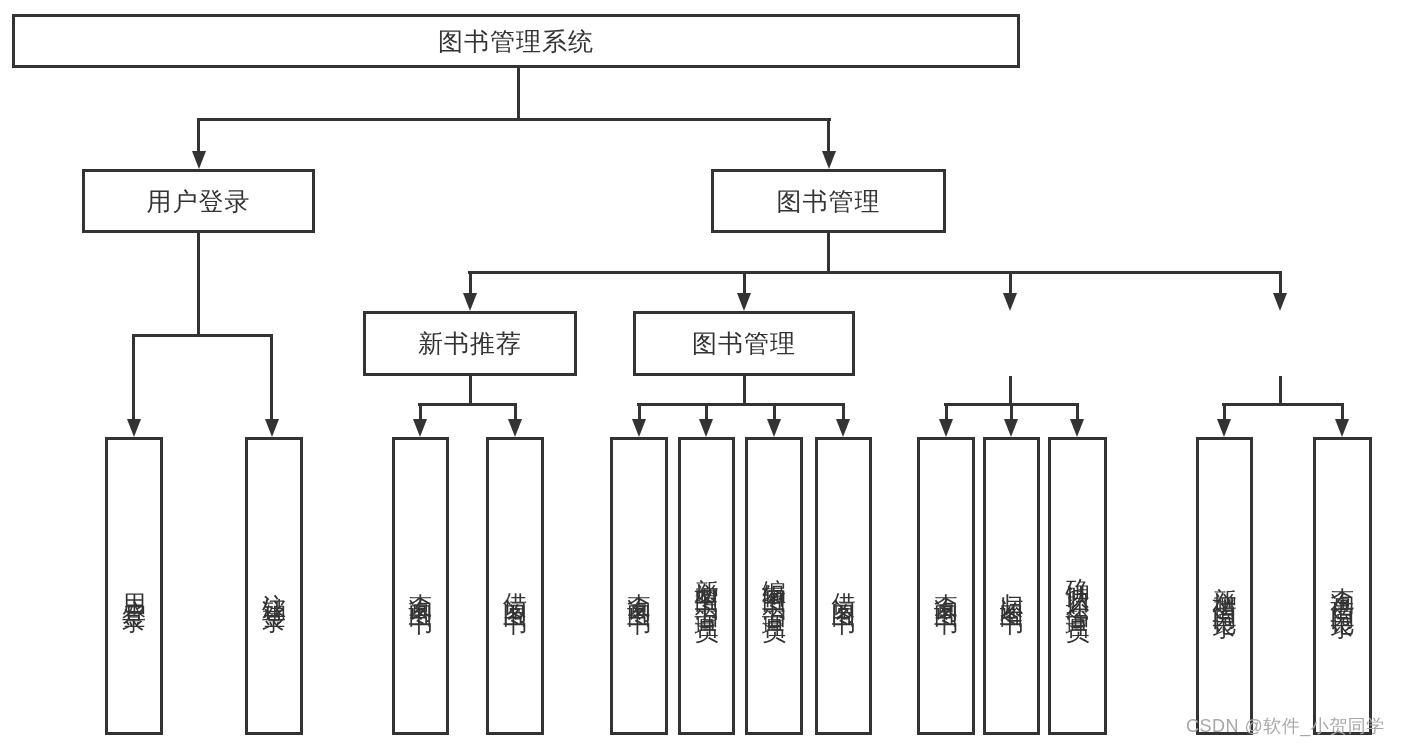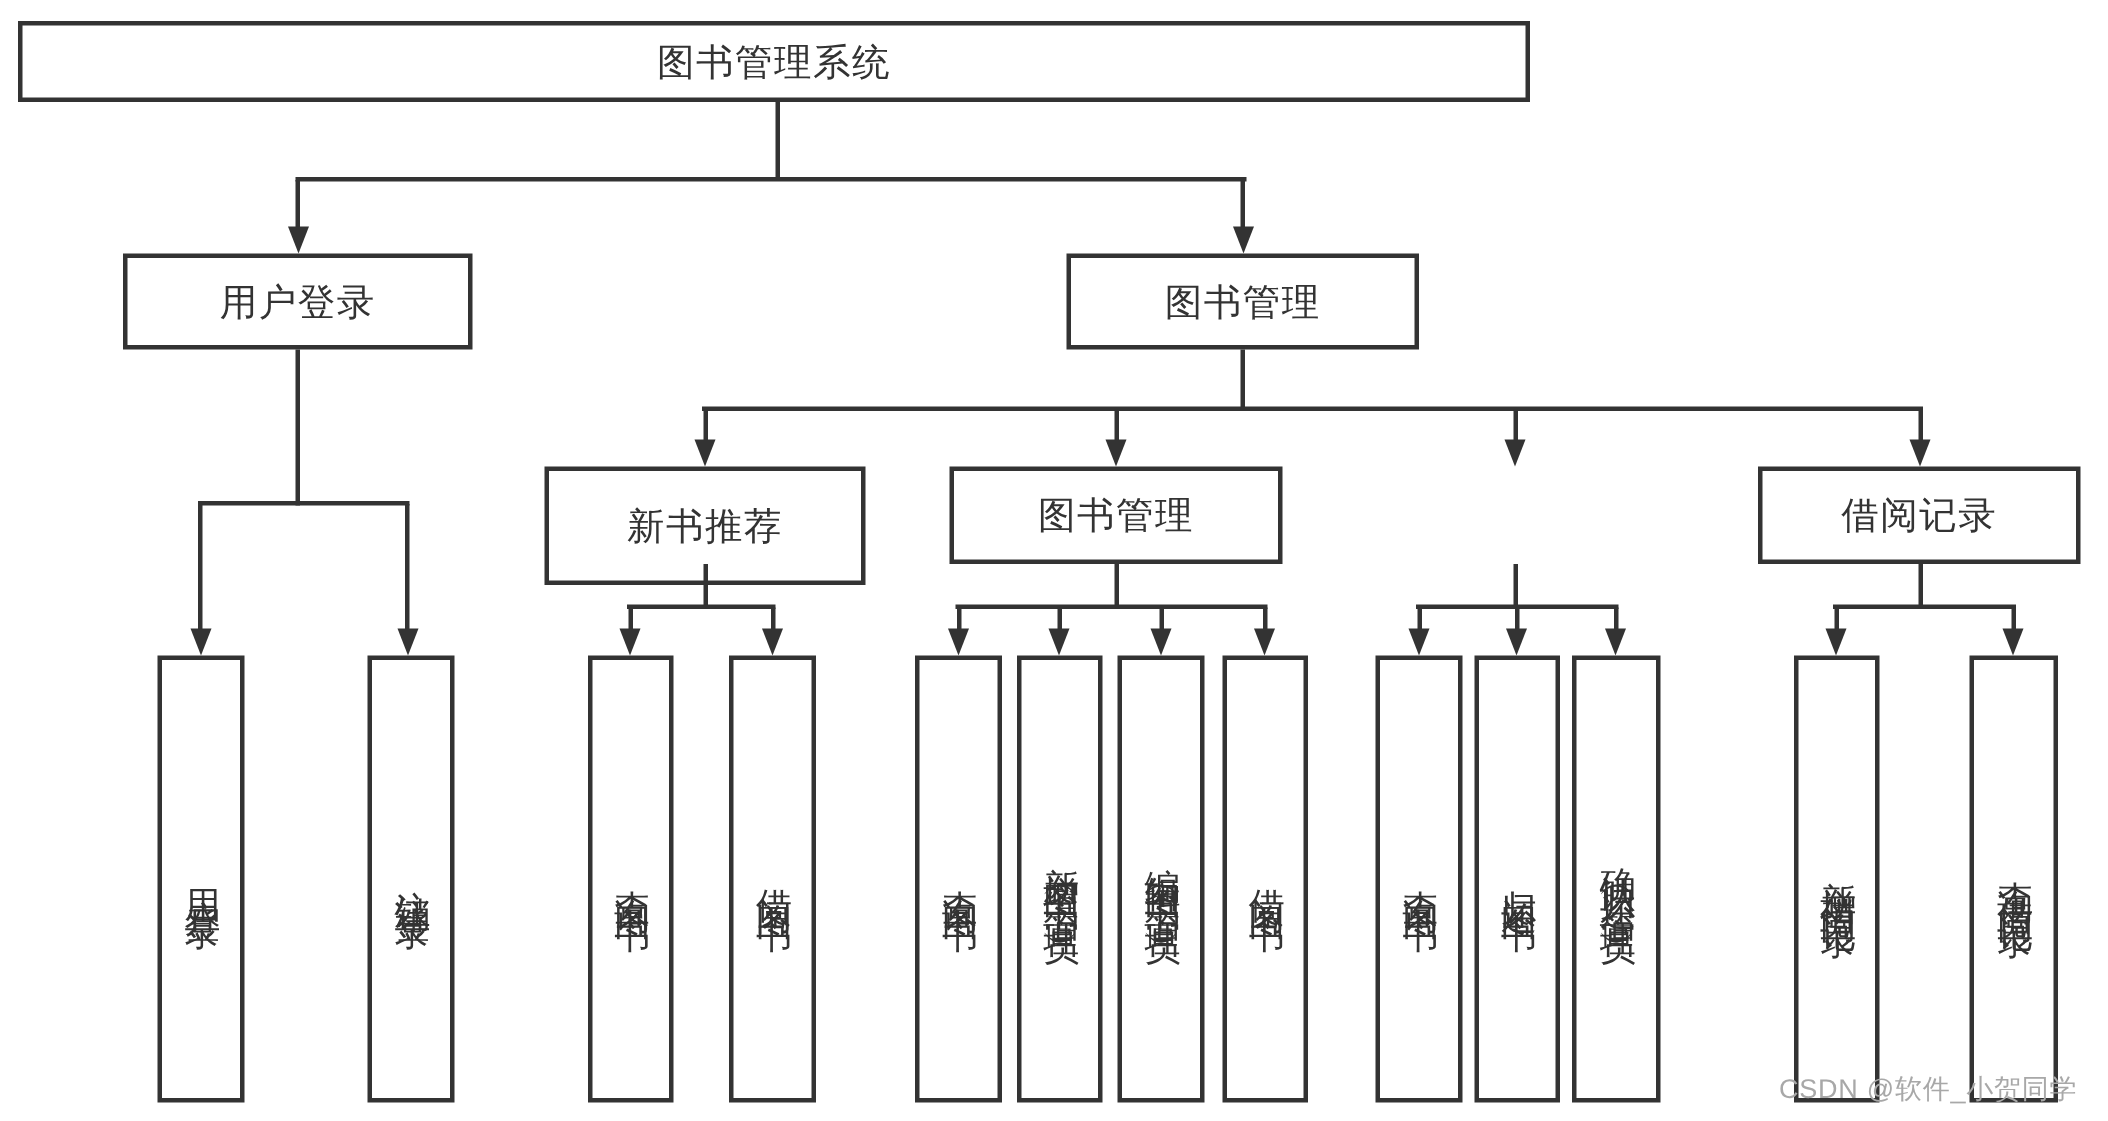--- a/index.html
+++ b/index.html
@@ -54,21 +54,21 @@
     font-size: 18px;
     color: #a8a8a8;
     letter-spacing: 0.5px;
     white-space: nowrap;
   }
 
   
   #n-root  { left: 12px;   top: 14px;  width: 1008px; height: 54px; }
   #n-l2-0  { left: 82px;   top: 169px; width: 233px;  height: 64px; }
   #n-l2-1  { left: 711px;  top: 169px; width: 235px;  height: 64px; }
-  #n-l3-0  { left: 363px;  top: 311px; width: 214px;  height: 79px; }
+  #n-l3-0  { left: 363px;  top: 311px; width: 214px;  height: 65px; }
   #n-l3-1  { left: 633px;  top: 311px; width: 222px;  height: 65px; }
   #n-l3-2  { left: 902px;  top: 311px; width: 215px;  height: 65px; }
   #n-l3-3  { left: 1172px; top: 311px; width: 215px;  height: 65px; }
 
   .leaf { top: 437px; height: 298px; }
   #leaf-ul-0 { left: 105px;  width: 58px; }
   #leaf-ul-1 { left: 245px;  width: 58px; }
   #leaf-nb-0 { left: 392px;  width: 57px; }
   #leaf-nb-1 { left: 486px;  width: 58px; }
   #leaf-bb-0 { left: 610px;  width: 58px; }
@@ -146,23 +146,20 @@
   <div class="node" id="n-l2-1">
     <span>图书管理</span>
   </div>
 
   <div class="node" id="n-l3-0">
     <span>新书推荐</span>
   </div>
   <div class="node" id="n-l3-1">
     <span>图书管理</span>
   </div>
-  <div class="node" id="n-l3-3">
-    <span>借阅记录</span>
-  </div>
 
   <div class="node leaf" id="leaf-ul-0">
     <span class="v">用户登录</span>
   </div>
   <div class="node leaf" id="leaf-ul-1">
     <span class="v">注销登录</span>
   </div>
   <div class="node leaf" id="leaf-nb-0">
     <span class="v">查询图书</span>
   </div>

